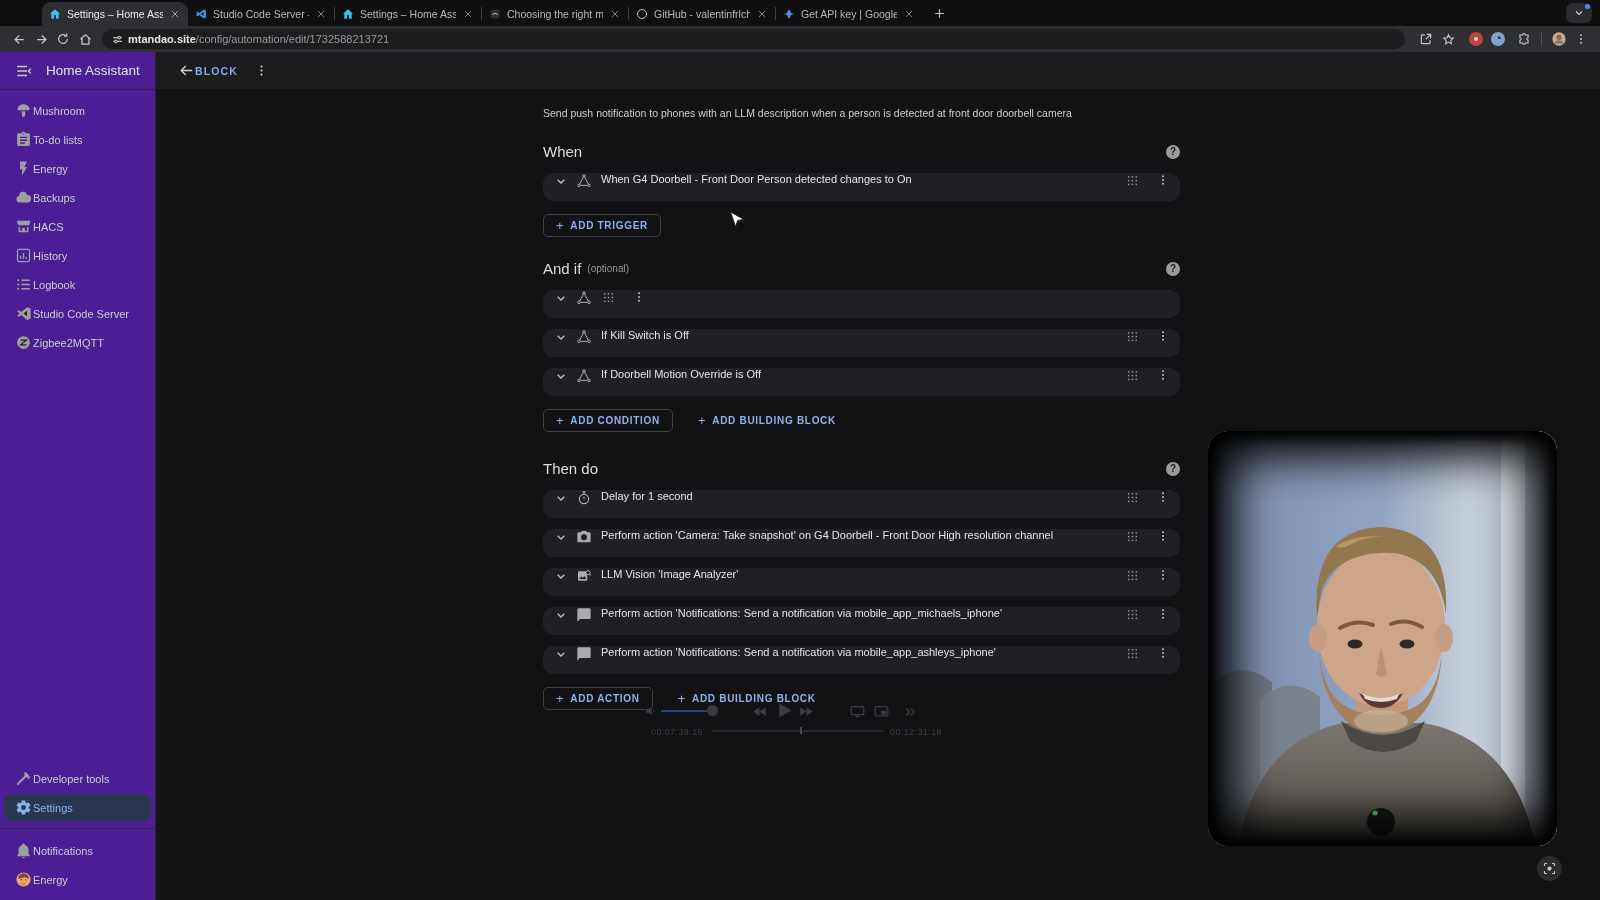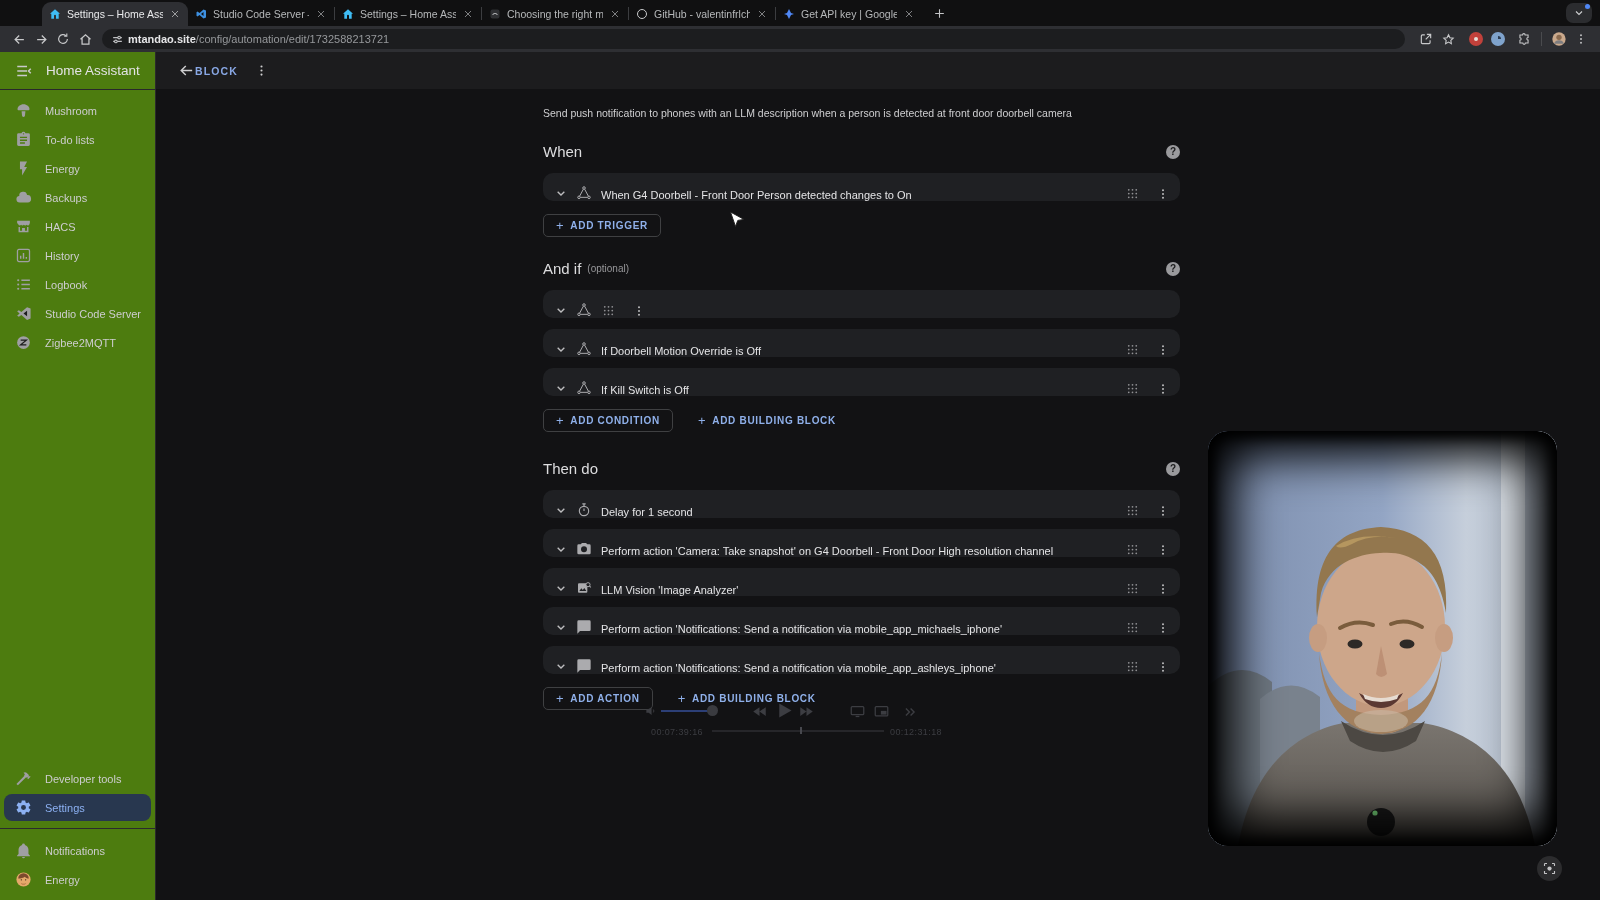--- a/index.html
+++ b/index.html
@@ -26,44 +26,44 @@
   .toolbar{position:absolute;left:0;top:26px;width:1600px;height:26px;background:#2e2f33;display:flex;align-items:center;box-sizing:border-box;padding:0 8px;}
   .tbtn{width:22px;height:22px;display:flex;align-items:center;justify-content:center;flex:0 0 auto;}
   .omnibox{flex:1;height:20px;margin:0 10px 0 6px;background:#1c1d1f;border-radius:10px;display:flex;align-items:center;
        padding:0 10px;box-sizing:border-box;color:#e6e6e8;font-size:11px;}
   .omnibox .host{color:#e6e6e8;font-weight:700;}
   .omnibox .path{color:#96989b;}
   .extdot{width:14px;height:14px;border-radius:50%;flex:0 0 auto;}
   .tsep{width:1px;height:14px;background:#4a4b4e;margin:0 6px;}
 
   
-  .sidebar{position:absolute;left:0;top:52px;width:156px;height:848px;background:#4d7c0f;border-right:1px solid #2a2a2c;box-sizing:border-box;}
+  .sidebar{position:absolute;left:0;top:52px;width:156px;height:848px;background:#4c1d95;border-right:1px solid #2a2a2c;box-sizing:border-box;}
   .sb-head{height:37px;display:flex;align-items:center;gap:13px;padding-left:15px;border-bottom:1px solid #29292b;color:#e3e3e5;font-size:13.5px;font-weight:500;}
-  .sb-item{height:29px;display:flex;align-items:center;gap:13px;padding-left:15px;color:#cdcdcf;font-size:11px;font-weight:500;}
+  .sb-item{height:29px;display:flex;align-items:center;gap:1px;padding-left:15px;color:#cdcdcf;font-size:11px;font-weight:500;}
   .sb-item .si{width:17px;height:17px;flex:0 0 auto;}
   .sb-bottom{position:absolute;left:0;right:0;bottom:6px;}
   .sb-sel{margin:1px 4px;border-radius:8px;background:#28374f;color:#8cb0f2;height:27px;padding-left:11px;}
   .sb-div{height:1px;background:#2b2b2d;margin:7px 0;}
 
   
   .ha-header{position:absolute;left:156px;top:52px;width:1444px;height:37px;background:#1c1c1e;display:flex;align-items:center;box-sizing:border-box;padding:0 12px;}
   .ha-title{color:#e6e6e8;font-size:14px;margin-left:17px;flex:1;}
   .traces{color:#89a8e6;font-size:10.5px;font-weight:700;letter-spacing:1.1px;margin-right:16px;}
 
   
   .content{position:absolute;left:156px;top:89px;width:1444px;height:811px;background:#121214;}
   .col{position:absolute;left:387px;top:0;width:637px;}
   .desc{margin-top:17px;color:#cfcfd1;font-size:10.5px;line-height:1.35;}
   .sect{display:flex;align-items:center;margin-top:23px;margin-bottom:13px;}
   .sect .h{color:#dddddf;font-size:15px;}
   .sect .opt{color:#97979a;font-size:10px;margin-left:6px;}
   .sect .sp{flex:1;}
   .helpdot{width:14px;height:14px;border-radius:50%;background:#9a9a9d;color:#1b1b1d;font-size:10px;font-weight:700;
        display:flex;align-items:center;justify-content:center;}
-  .row{height:28px;background:#1f2023;border-radius:10px;display:flex;align-items:flex-end;margin-bottom:11px;padding:0 10px;box-sizing:border-box;}
+  .row{height:28px;background:#1f2023;border-radius:10px;display:flex;align-items:flex-start;margin-bottom:11px;padding:0 10px;box-sizing:border-box;}
   .row .chev{width:16px;height:16px;margin-right:7px;flex:0 0 auto;}
   .row .ric{width:16px;height:16px;margin-right:9px;flex:0 0 auto;}
   .row .lbl{flex:1;color:#e4e4e6;font-size:11px;font-weight:500;white-space:nowrap;overflow:hidden;}
   .row .drag{width:15px;height:15px;margin-right:16px;flex:0 0 auto;}
   .row .kebab{width:14px;height:14px;flex:0 0 auto;}
   .btnrow{display:flex;align-items:center;gap:13px;margin-top:13px;}
   .btn{height:21px;display:flex;align-items:center;gap:6px;padding:0 12px;border-radius:5px;
        color:#8fb0ea;font-size:10px;font-weight:700;letter-spacing:.7px;}
   .btn.outline{border:1px solid #3f4042;}
   .plus{font-size:13px;font-weight:400;line-height:1;}
@@ -515,21 +515,21 @@
             </svg>
           </span>
         <span class="ric">
             <svg viewBox="0 0 24 24" width="16" height="16" fill="none" stroke="#ababae" stroke-width="1.5">
               <circle cx="12" cy="4.5" r="1.9"></circle>
               <circle cx="4.5" cy="18.5" r="1.9"></circle>
               <circle cx="19.5" cy="18.5" r="1.9"></circle>
               <path d="M11 6.3L5.4 16.8M13 6.3l5.6 10.5M6.6 18.5h10.8"></path>
             </svg>
           </span>
-        <span class="lbl">If Doorbell Motion Override is Off</span>
+        <span class="lbl">If Kill Switch is Off</span>
         <span class="drag">
             <svg viewBox="0 0 24 24" width="15" height="15" fill="#919194">
               <circle cx="6" cy="6" r="1.4"></circle>
               <circle cx="12" cy="6" r="1.4"></circle>
               <circle cx="18" cy="6" r="1.4"></circle>
               <circle cx="6" cy="12" r="1.4"></circle>
               <circle cx="12" cy="12" r="1.4"></circle>
               <circle cx="18" cy="12" r="1.4"></circle>
               <circle cx="6" cy="18" r="1.4"></circle>
               <circle cx="12" cy="18" r="1.4"></circle>
@@ -551,21 +551,21 @@
             </svg>
           </span>
         <span class="ric">
             <svg viewBox="0 0 24 24" width="16" height="16" fill="none" stroke="#ababae" stroke-width="1.5">
               <circle cx="12" cy="4.5" r="1.9"></circle>
               <circle cx="4.5" cy="18.5" r="1.9"></circle>
               <circle cx="19.5" cy="18.5" r="1.9"></circle>
               <path d="M11 6.3L5.4 16.8M13 6.3l5.6 10.5M6.6 18.5h10.8"></path>
             </svg>
           </span>
-        <span class="lbl">If Kill Switch is Off</span>
+        <span class="lbl">If Doorbell Motion Override is Off</span>
         <span class="drag">
             <svg viewBox="0 0 24 24" width="15" height="15" fill="#919194">
               <circle cx="6" cy="6" r="1.4"></circle>
               <circle cx="12" cy="6" r="1.4"></circle>
               <circle cx="18" cy="6" r="1.4"></circle>
               <circle cx="6" cy="12" r="1.4"></circle>
               <circle cx="12" cy="12" r="1.4"></circle>
               <circle cx="18" cy="12" r="1.4"></circle>
               <circle cx="6" cy="18" r="1.4"></circle>
               <circle cx="12" cy="18" r="1.4"></circle>

